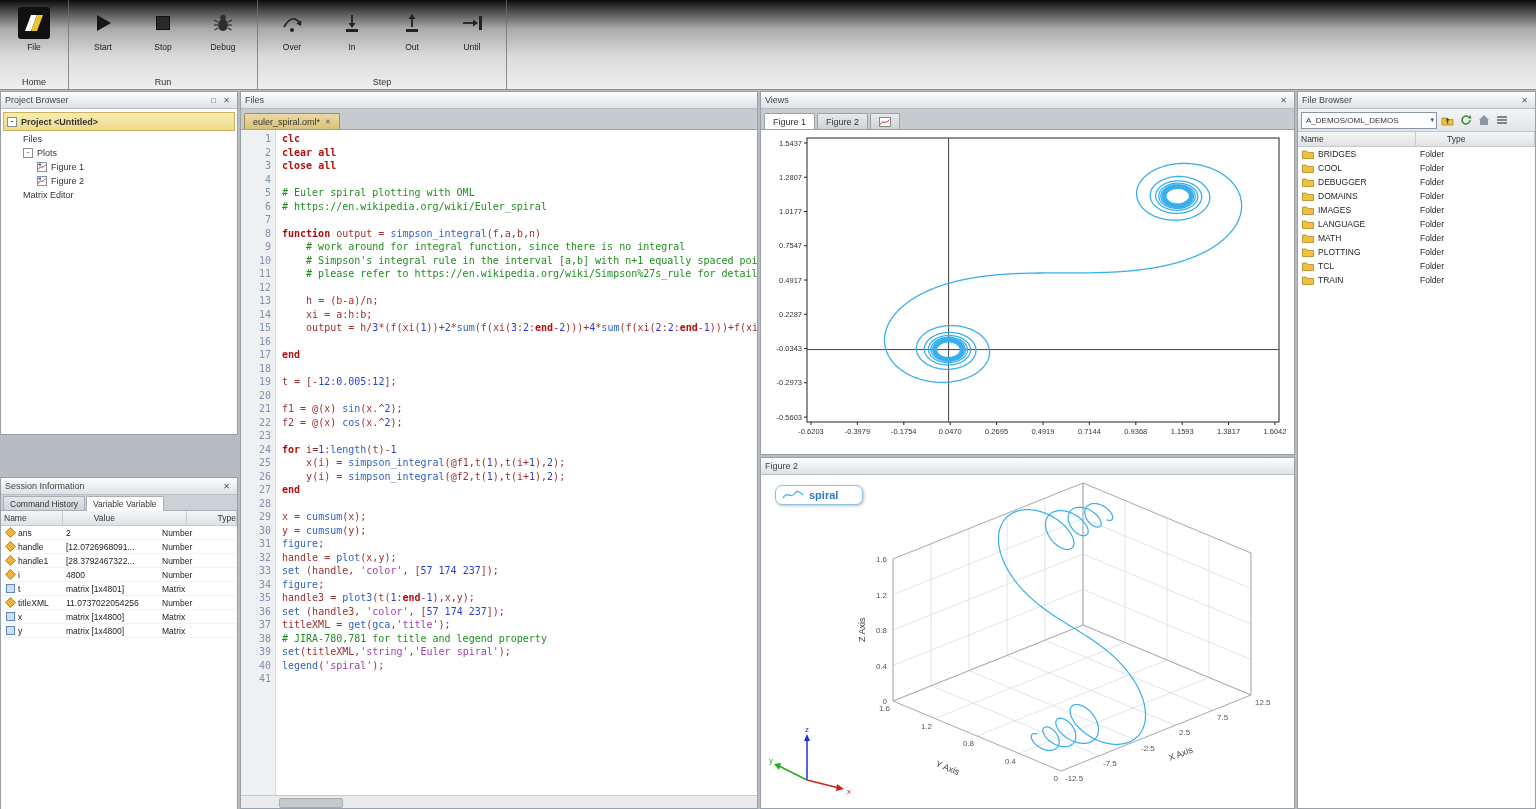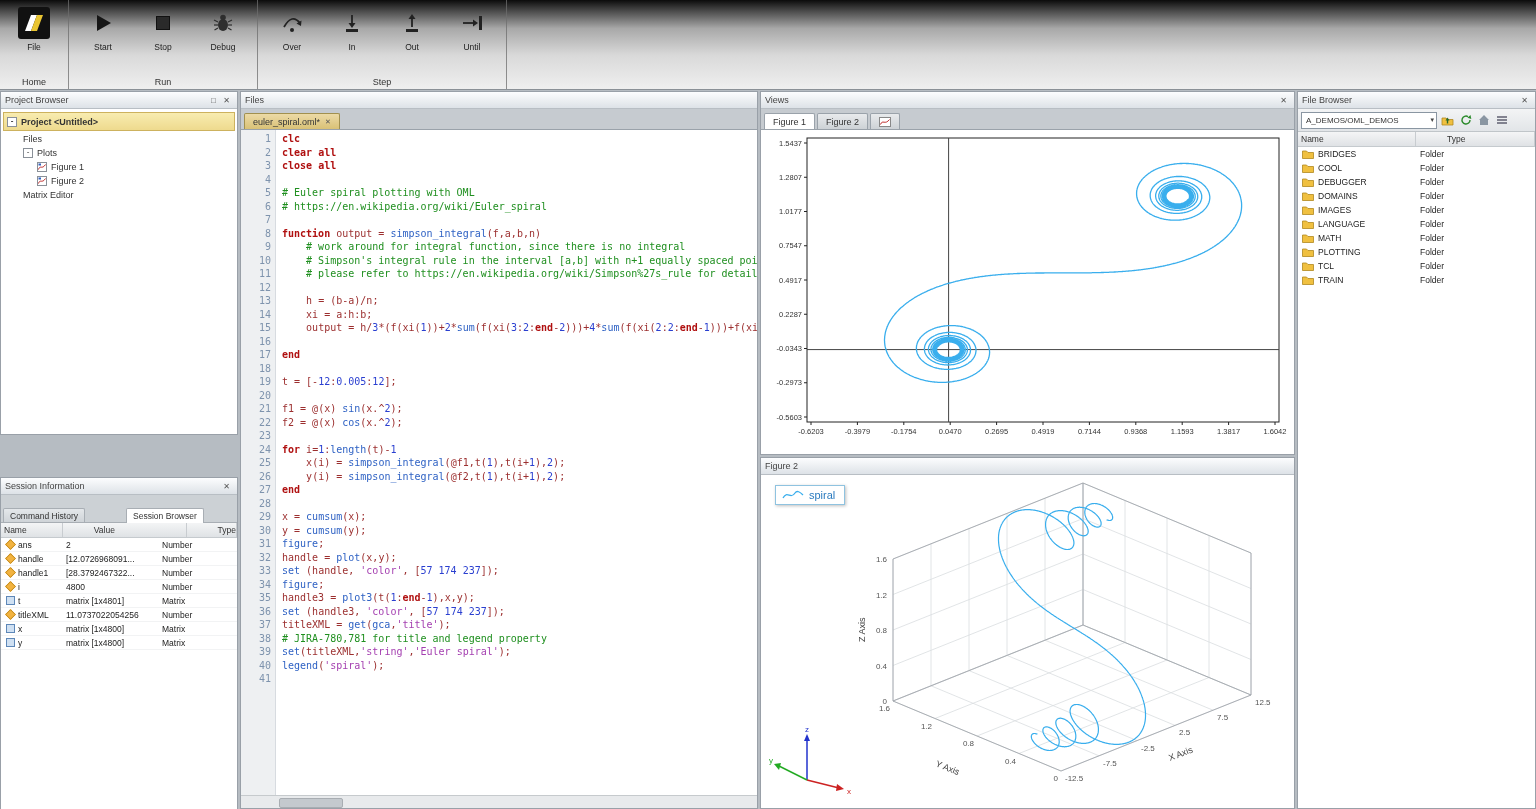--- a/index.html
+++ b/index.html
@@ -32,21 +32,21 @@
   #fb-panel{left:1297px;top:91px;width:239px;height:718px;}
 
   
   .tree{flex:1;background:#fff;padding:2px 0;}
   .proot{height:17px;display:flex;align-items:center;gap:4px;margin:1px 2px;padding:0 3px;
     background:linear-gradient(#f8ecb0,#eeda8e);border:1px solid #cdb25e;font-weight:bold;font-size:9px;color:#333;}
   .titem{height:14px;display:flex;align-items:center;gap:4px;font-size:9px;color:#333;}
   .exp{width:8px;height:8px;min-width:8px;border:1px solid #8a9098;background:#fff;font-size:8px;line-height:6px;text-align:center;color:#333;}
 
   
-  .stabs{display:flex;align-items:flex-end;background:#ccd1d5;padding:12px 2px 0 2px;border-bottom:1px solid #a8aeb4;height:15px;gap:40px;}
+  .stabs{display:flex;align-items:flex-end;background:#ccd1d5;padding:0 2px 0 2px;border-bottom:1px solid #a8aeb4;height:15px;}
   .stab{font-size:8.5px;padding:2px 6px 1px 6px;background:linear-gradient(#e4e7ea,#cfd4d8);border:1px solid #a8aeb4;border-bottom:none;border-radius:2px 2px 0 0;margin-right:1px;color:#333;}
   .stab.active{background:#fff;position:relative;top:1px;padding-bottom:2px;}
   .vb-head{display:flex;background:linear-gradient(#f4f5f6,#dfe2e5);border-bottom:1px solid #c5cace;font-size:8.5px;color:#333;height:14px;align-items:center;gap:28px;}
   .vb-head span{border-right:1px solid #c8ccd0;padding-left:3px;box-sizing:border-box;height:100%;display:flex;align-items:center;}
   .c-name{width:62px;} .c-val{width:96px;} .c-type{flex:1;}
   .vb-rows{flex:1;background:#fff;overflow:hidden;}
   .vb-row{display:flex;height:13px;font-size:8.5px;color:#222;align-items:center;border-bottom:1px solid #f986;border-bottom:1px solid #f2f3f4;}
   .vb-row span{padding-left:3px;box-sizing:border-box;white-space:nowrap;overflow:hidden;display:flex;align-items:center;height:100%;}
   .vi{width:7px;height:7px;min-width:7px;margin:0 3px 0 2px;display:inline-block;}
   .vi.scalar{background:#f2b340;border:1px solid #b97f10;transform:rotate(45deg) scale(.85);}
@@ -62,22 +62,22 @@
   .tclose{font-size:7px;color:#555;}
   .codewrap{flex:1;display:flex;overflow:hidden;background:#fff;font-family:"DejaVu Sans Mono",monospace;font-size:10px;line-height:13.5px;}
   .gutter{width:30px;min-width:30px;background:#eef0f2;color:#7e93ad;text-align:right;padding:2px 4px 0 0;border-right:1px solid #d7dbe0;}
   .code{flex:1;padding:2px 0 0 6px;white-space:pre;overflow:hidden;color:#9c2f2f;}
   .gutter div,.code div{height:13.5px;}
   .c-com{color:#1f8f1f;} .c-str{color:#a43fb0;} .c-kw{color:#b01010;font-weight:bold;}
   .c-fn{color:#2f62c4;} .c-num{color:#2a3fd0;} .c-id{color:#9c2f2f;}
 
   
   .figarea{flex:1;background:#fff;position:relative;overflow:hidden;}
-  .legend{position:absolute;left:14px;top:10px;background:#fff;border:1px solid #8fc3e0;border-radius:0;
-    box-shadow:1px 1px 3px rgba(0,0,0,.25);display:flex;align-items:center;gap:5px;padding:3px 9px 3px 6px;}
+  .legend{position:absolute;left:14px;top:10px;background:#fff;border:1px solid #8fc3e0;border-radius:7px;
+    box-shadow:1px 1px 3px rgba(0,0,0,.25);display:flex;align-items:center;gap:5px;padding:3px 24px 3px 6px;font-weight:bold;}
   .legend span{font-size:11px;color:#2b7bbf;}
   .triad{position:absolute;left:6px;bottom:4px;}
 
   
   .fbtools{height:22px;min-height:22px;display:flex;align-items:center;gap:3px;padding:0 3px;background:linear-gradient(#f3f4f5,#e2e5e8);border-bottom:1px solid #c0c5c9;}
   .fbselect{width:128px;height:15px;background:#fff;border:1px solid #8a96a2;font-size:8px;color:#333;display:flex;align-items:center;padding:0 2px 0 4px;}
   .fbselect .txt{flex:1;white-space:nowrap;overflow:hidden;}
   .fbselect .arr{font-size:7px;color:#444;}
   .fbico{width:15px;height:15px;display:flex;align-items:center;justify-content:center;}
   .fb-rows{flex:1;background:#fff;}
@@ -233,21 +233,21 @@
     </div>
   </div>
 
   <div class="panel" id="session-panel">
     <div class="phead">
       <span class="title">Session Information</span>
       <span class="mini-ico">✕</span>
     </div>
     <div class="stabs">
       <div class="stab">Command History</div>
-      <div class="stab active">Session Browser</div>
+      <div class="stab active">Variable Variable</div>
     </div>
     <div class="vb-head">
       <span class="c-name">Name</span>
       <span class="c-val">Value</span>
       <span class="c-type">Type</span>
     </div>
     <div class="vb-rows" id="vb-rows">
         <div class="vb-row">
           <span class="c-name"><i class="vi scalar"></i>ans</span>
           <span class="c-val">2</span>

